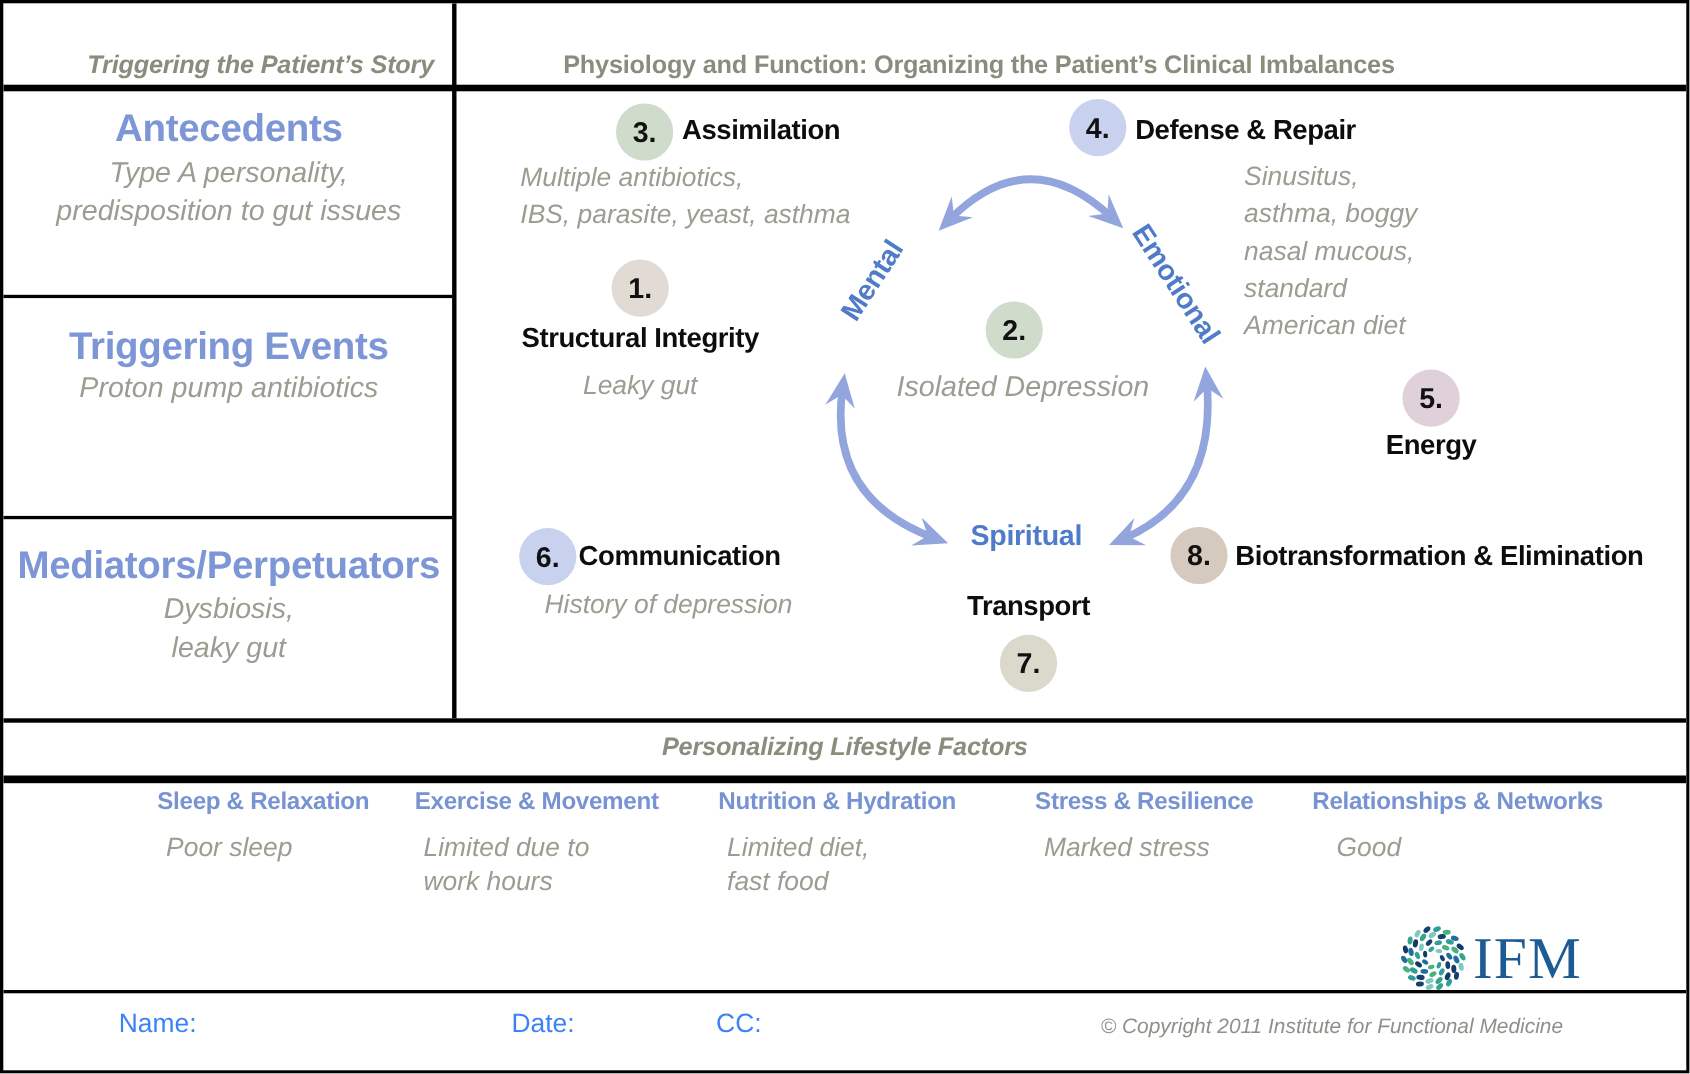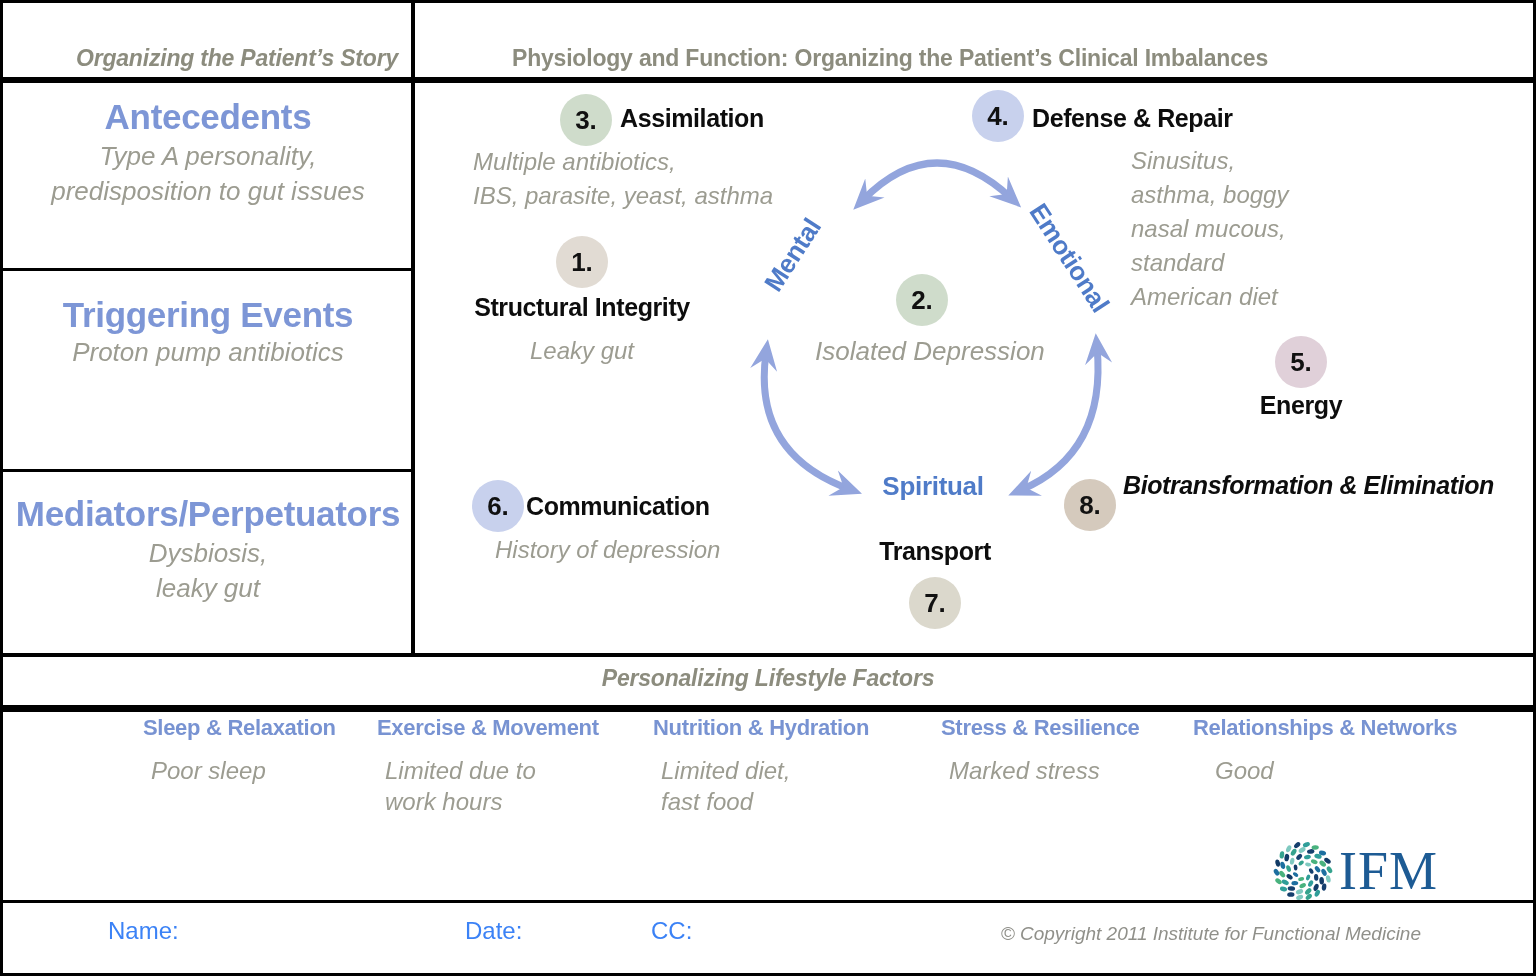--- a/index.html
+++ b/index.html
@@ -68,21 +68,21 @@
 <div class="page">
 
   <div class="hline" style="left:0;top:74px;width:1530px;height:6px;"></div>
   <div class="vline" style="left:408px;top:0;width:4px;height:650px;"></div>
   <div class="hline" style="left:0;top:265px;width:408px;height:3px;"></div>
   <div class="hline" style="left:0;top:466px;width:408px;height:3px;"></div>
   <div class="hline" style="left:0;top:650px;width:1530px;height:4px;"></div>
   <div class="hline" style="left:0;top:702px;width:1530px;height:7px;"></div>
   <div class="hline" style="left:0;top:897px;width:1530px;height:3px;"></div>
 
-  <div class="panel-title italic" style="left:0;top:42px;width:408px;text-align:center;padding-left:60px;box-sizing:border-box;">Organizing the Patient’s Story</div>
+  <div class="panel-title italic" style="left:0;top:42px;width:408px;text-align:center;padding-left:60px;box-sizing:border-box;">Triggering the Patient’s Story</div>
   <div class="panel-title" style="left:412px;top:42px;width:950px;text-align:center;">Physiology and Function: Organizing the Patient’s Clinical Imbalances</div>
 
   <div class="sec-head" style="top:94px;">Antecedents</div>
   <div class="sec-val" style="top:136px;">Type A personality,
 predisposition to gut issues</div>
 
   <div class="sec-head" style="top:292px;">Triggering Events</div>
   <div class="sec-val" style="top:332px;">Proton pump antibiotics</div>
 
   <div class="sec-head" style="top:491px;">Mediators/Perpetuators</div>
@@ -128,21 +128,21 @@
   <div class="node-label" style="left:1228px;top:388px;width:140px;text-align:center;">Energy</div>
 
   <div class="circle c6" style="left:469px;top:477px;">6.</div>
   <div class="node-label" style="left:523px;top:489px;">Communication</div>
   <div class="node-note" style="left:492px;top:530px;">History of depression</div>
 
   <div class="node-label" style="left:832px;top:534px;width:200px;text-align:center;">Transport</div>
   <div class="circle c7" style="left:906px;top:574px;">7.</div>
 
   <div class="circle c8" style="left:1061px;top:476px;">8.</div>
-  <div class="node-label" style="left:1120px;top:468px;font-style:italic;">Biotransformation &amp; Elimination</div>
+  <div class="node-label" style="left:1120px;top:489px;">Biotransformation &amp; Elimination</div>
 
   <div class="panel-title italic" style="left:0;top:662px;width:1530px;text-align:center;">Personalizing Lifestyle Factors</div>
 
   <div class="ls-col" style="left:122px;width:320px;margin-left:18px;">
     <div class="ls-head">Sleep &amp; Relaxation</div>
     <div class="ls-val">Poor sleep</div>
   </div>
   <div class="ls-col" style="left:650px;width:260px;">
     <div class="ls-head">Nutrition &amp; Hydration</div>
     <div class="ls-val">Limited diet,

